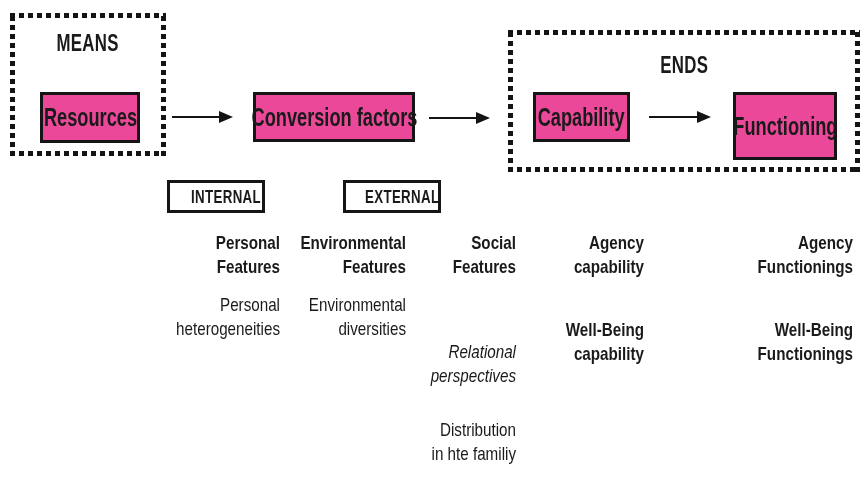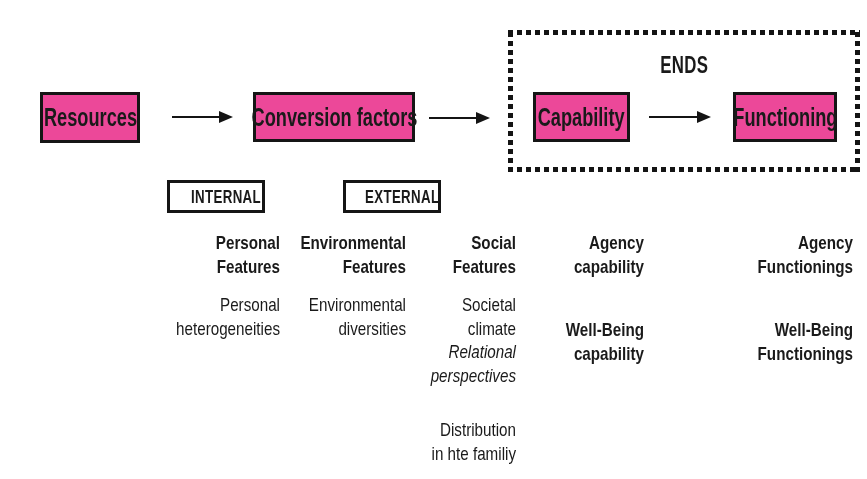--- a/index.html
+++ b/index.html
@@ -72,40 +72,45 @@
     white-space:nowrap;
   }
   .tblock.hdr{font-weight:700;}
   .tblock.bolditem{font-weight:700;}
 </style>
 </head>
 <body>
 
 <div class="stage">
 
+  <div class="frame" style="left:10px;top:13px;width:156px;height:143px;">
+    <div class="frame-label" style="top:16px;">
+      <span class="condL">MEANS</span>
+    </div>
+  </div>
 
   <div class="frame" style="left:508px;top:30px;width:352px;height:142px;">
     <div class="frame-label" style="top:21px;">
       <span class="condL">ENDS</span>
     </div>
   </div>
 
   <div class="node" style="left:40px;top:92px;width:100px;height:51px;">
     <span class="condL">Resources</span>
   </div>
 
   <div class="node" style="left:253px;top:92px;width:162px;height:50px;">
     <span class="condL">Conversion factors</span>
   </div>
 
   <div class="node" style="left:533px;top:92px;width:97px;height:50px;">
     <span class="condL">Capability</span>
   </div>
 
-  <div class="node" style="left:733px;top:92px;width:104px;height:50px;">
+  <div class="node" style="left:733px;top:92px;width:104px;height:68px;">
     <span class="condL">Functioning</span>
   </div>
 
   <div class="arrow" style="left:172px;top:109px;width:61px;">
     <div class="shaft"></div>
     <div class="head"></div>
   </div>
   <div class="arrow" style="left:429px;top:110px;width:61px;">
     <div class="shaft"></div>
     <div class="head"></div>
@@ -147,26 +152,20 @@
       <div>diversities</div>
     </div>
   </div>
 
   <div class="tblock hdr" style="left:363px;top:231px;">
     <div class="condS">
       <div>Social</div>
       <div>Features</div>
     </div>
   </div>
-  <div class="tblock" style="left:363px;top:293px;">
-    <div class="condS">
-      <div>Societal</div>
-      <div>climate</div>
-    </div>
-  </div>
   <div class="tblock" style="left:363px;top:340px;font-style:italic;">
     <div class="condS">
       <div>Relational</div>
       <div>perspectives</div>
     </div>
   </div>
   <div class="tblock" style="left:363px;top:418px;">
     <div class="condS">
       <div>Distribution</div>
       <div>in hte familiy</div>

